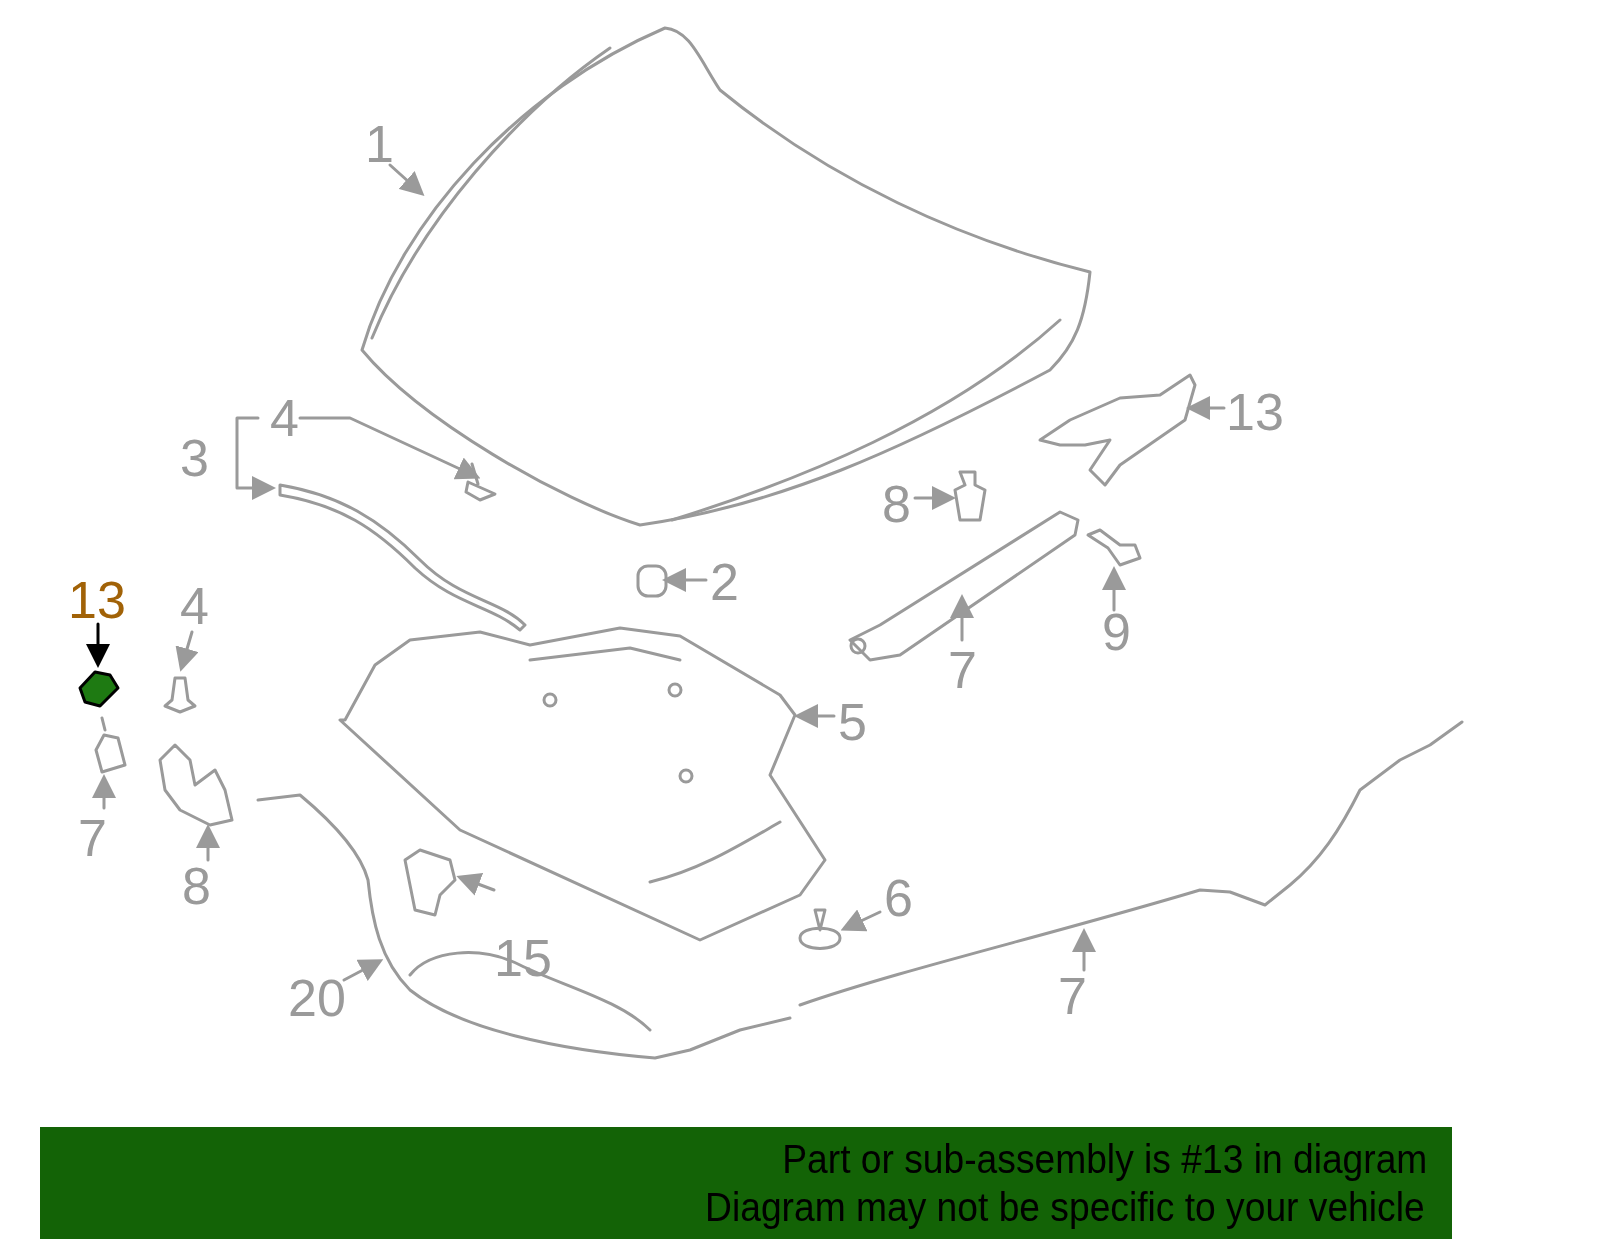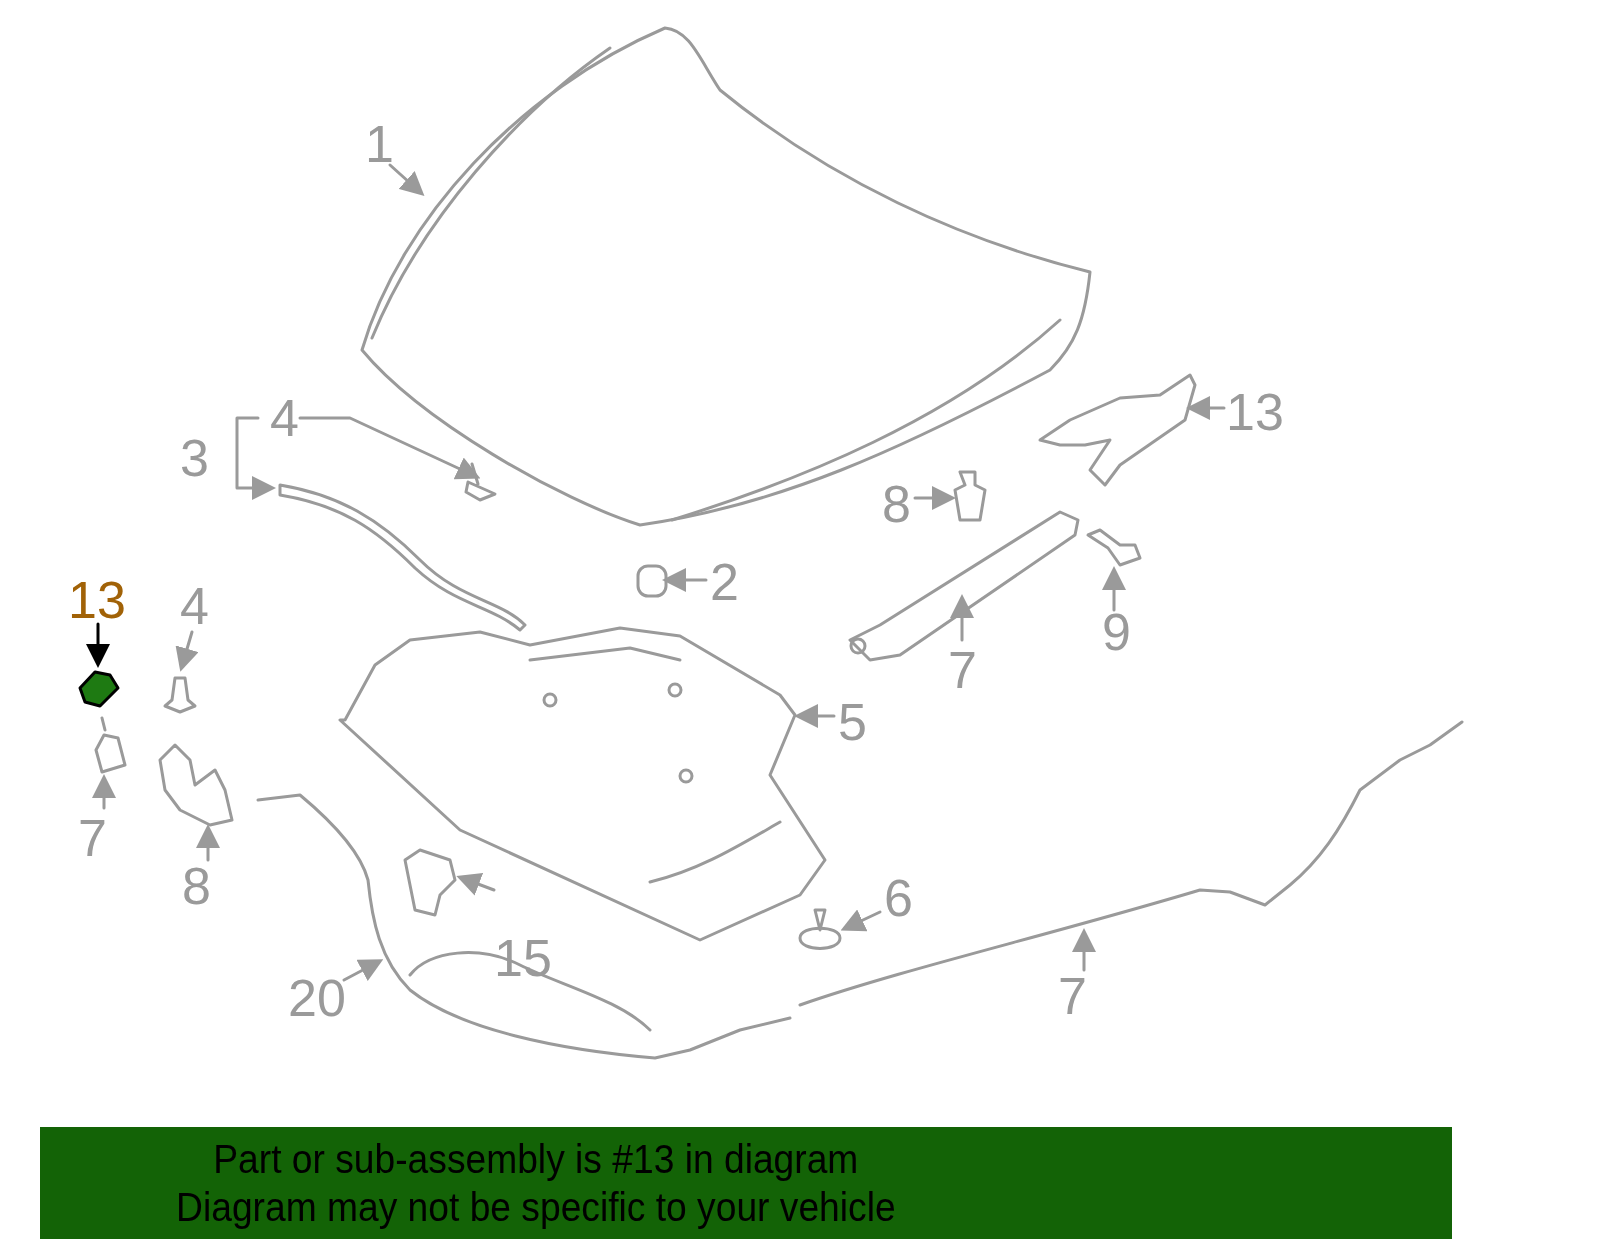--- a/index.html
+++ b/index.html
@@ -4,21 +4,21 @@
 <style>
   html, body { margin:0; padding:0; background:#ffffff; }
   body { width:1600px; height:1249px; position:relative; overflow:hidden;
          font-family:"Liberation Sans", sans-serif; }
   #diagram { position:absolute; left:0; top:0; width:1600px; height:1100px; }
   .callout { position:absolute; font-size:52px; line-height:1; color:#9a9a9a;
              font-family:"Liberation Sans", sans-serif; }
   .callout.hl { color:#a16207; }
   #banner { position:absolute; left:40px; top:1127px; width:1412px; height:112px;
             background:#136306; display:flex; flex-direction:column;
-            align-items:center; justify-content:center; }
+            align-items:flex-end; justify-content:center; }
   #banner span { font-size:40px; line-height:48px; color:#000; display:block;
                  transform:scaleX(0.93); margin-left:-420px; }
 </style>
 </head>
 <body>
 
 <div id="diagram">
   <svg width="1600" height="1100" viewBox="0 0 1600 1100" fill="none" stroke="#9a9a9a" stroke-width="3" stroke-linecap="round" stroke-linejoin="round">
     <defs>
       <marker id="ah" markerWidth="8" markerHeight="8" refX="6" refY="4" orient="auto">

